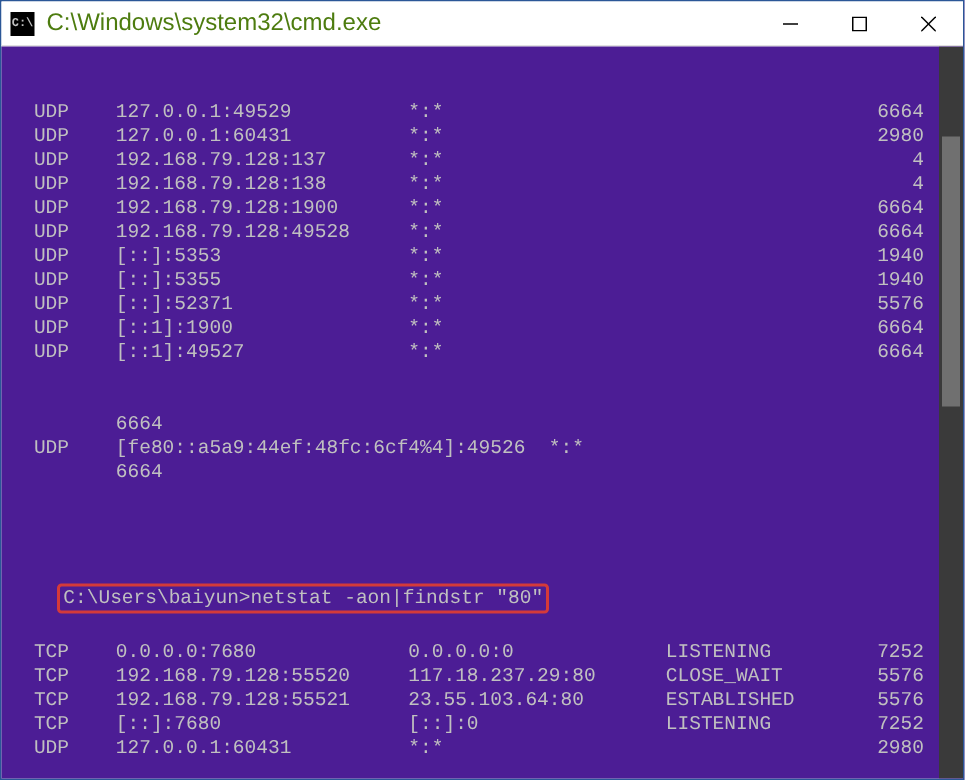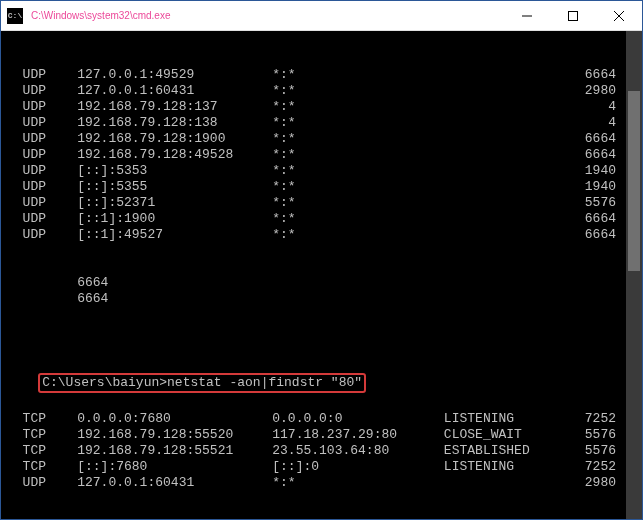--- a/index.html
+++ b/index.html
@@ -34,38 +34,38 @@
     display: flex;
     align-items: center;
     justify-content: center;
     color: #c0c0c0;
     font-size: 8px;
     font-weight: bold;
   }
   .titlebar-text {
     flex: 1;
     font-family: 'Segoe UI', sans-serif;
-    font-size: 10px;
-    color: #ec4899;
+    font-size: 16px;
+    color: #4d7c0f;
     padding-left: 2px;
   }
   .winbtn {
     width: 46px;
     height: 30px;
     display: flex;
     align-items: center;
     justify-content: center;
     font-family: 'Segoe UI', sans-serif;
     font-size: 12px;
     color: #000;
   }
   .winbtn svg { width: 10px; height: 10px; }
   .terminal {
     flex: 1;
-    background: #000000;
+    background: #4c1d95;
     color: #c0c0c0;
     padding: 4px 6px;
     overflow: hidden;
     position: relative;
     line-height: 16px;
     white-space: pre;
   }
   .row { white-space: pre; }
   .highlight {
     border: 2px solid #d43a3a;
@@ -111,21 +111,21 @@
     <div class="winbtn close">
       <svg viewBox="0 0 10 10">
           <line x1="0" y1="0" x2="10" y2="10" stroke="currentColor" stroke-width="1"></line>
           <line x1="10" y1="0" x2="0" y2="10" stroke="currentColor" stroke-width="1"></line>
         </svg>
     </div>
   </div>
 
   <div class="terminal">
     <div id="rows-top"><div class="row">  UDP    127.0.0.1:49529          *:*                                  <span style="float: right; padding-right: 20px;">6664</span></div><div class="row">  UDP    127.0.0.1:60431          *:*                                  <span style="float: right; padding-right: 20px;">2980</span></div><div class="row">  UDP    192.168.79.128:137       *:*                                  <span style="float: right; padding-right: 20px;">4</span></div><div class="row">  UDP    192.168.79.128:138       *:*                                  <span style="float: right; padding-right: 20px;">4</span></div><div class="row">  UDP    192.168.79.128:1900      *:*                                  <span style="float: right; padding-right: 20px;">6664</span></div><div class="row">  UDP    192.168.79.128:49528     *:*                                  <span style="float: right; padding-right: 20px;">6664</span></div><div class="row">  UDP    [::]:5353                *:*                                  <span style="float: right; padding-right: 20px;">1940</span></div><div class="row">  UDP    [::]:5355                *:*                                  <span style="float: right; padding-right: 20px;">1940</span></div><div class="row">  UDP    [::]:52371               *:*                                  <span style="float: right; padding-right: 20px;">5576</span></div><div class="row">  UDP    [::1]:1900               *:*                                  <span style="float: right; padding-right: 20px;">6664</span></div><div class="row">  UDP    [::1]:49527              *:*                                  <span style="float: right; padding-right: 20px;">6664</span></div></div>
-    <div id="wrap-top"><div class="row">         6664</div><div class="row">         6664</div></div>
+    <div id="wrap-top"><div class="row">         6664</div><div class="row">  UDP    [fe80::a5a9:44ef:48fc:6cf4%4]:49526  *:*</div><div class="row">         6664</div></div>
     <div class="row">&nbsp;</div>
     <span class="highlight"><span>C:\Users\baiyun&gt;</span><span>netstat -aon|findstr "80"</span></span>
     <div id="rows-bot"><div class="row">  TCP    0.0.0.0:7680             0.0.0.0:0             LISTENING      <span style="float: right; padding-right: 20px;">7252</span></div><div class="row">  TCP    192.168.79.128:55520     117.18.237.29:80      CLOSE_WAIT     <span style="float: right; padding-right: 20px;">5576</span></div><div class="row">  TCP    192.168.79.128:55521     23.55.103.64:80       ESTABLISHED    <span style="float: right; padding-right: 20px;">5576</span></div><div class="row">  TCP    [::]:7680                [::]:0                LISTENING      <span style="float: right; padding-right: 20px;">7252</span></div><div class="row">  UDP    127.0.0.1:60431          *:*                                  <span style="float: right; padding-right: 20px;">2980</span></div></div>
     
     
     
 
     <div class="scrollbar">
       <div class="scrollbar-thumb"></div>
     </div>

